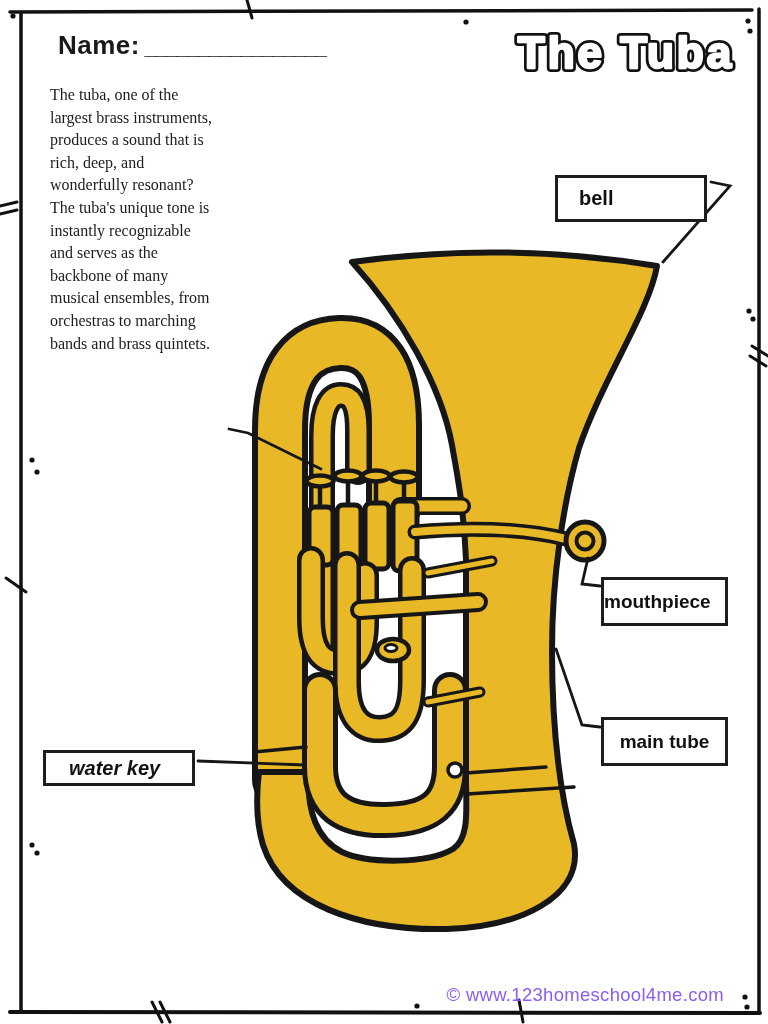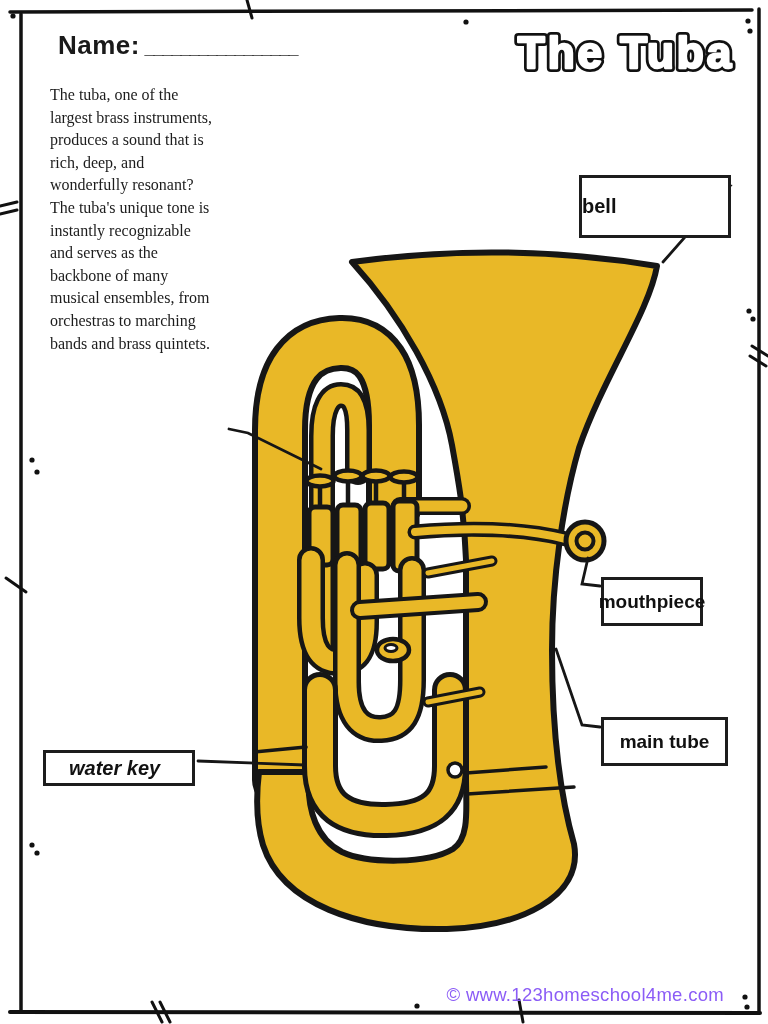--- a/index.html
+++ b/index.html
@@ -8,33 +8,33 @@
     --ink:#1a1a1a;
   }
   html,body{margin:0;padding:0;background:#fff;}
   .page{position:relative;width:768px;height:1024px;background:#fff;overflow:hidden;
         font-family:"Liberation Sans",sans-serif;color:var(--ink);}
   .abs{position:absolute;}
 
   
   .name-row{left:30px;top:30px;white-space:nowrap;}
   .name-label{font-size:26px;font-weight:bold;letter-spacing:0.5px;margin-left:28px;}
-  .name-line{font-size:18px;font-weight:bold;letter-spacing:-1px;}
+  .name-line{font-size:21px;font-weight:bold;letter-spacing:-1px;}
   .title-svg{left:498px;top:20px;}
 
   
   .intro{left:50px;top:84px;width:218px;font-family:"Liberation Serif",serif;
          font-size:16px;line-height:22.6px;color:#1c1c1c;white-space:pre-line;}
 
   
   .label-box{border:3px solid #1d1d1d;background:#fff;display:flex;align-items:center;
              font-weight:bold;font-size:20px;color:#111;box-sizing:border-box;}
-  .lb-bell{left:555px;top:175px;width:152px;height:63px;margin-left:24px;}
+  .lb-bell{left:555px;top:175px;width:152px;height:47px;padding-left:21px;}
   .lb-valves{left:63px;top:420px;width:152px;height:48px;padding-left:25px;}
-  .lb-mouthpiece{left:601px;top:577px;width:102px;height:49px;justify-content:center;font-size:19px;}
+  .lb-mouthpiece{left:601px;top:577px;width:127px;height:49px;font-size:19px;}
   .lb-maintube{left:601px;top:717px;width:127px;height:49px;justify-content:center;font-size:19px;text-align:center;}
   .lb-waterkey{left:43px;top:750px;width:152px;height:36px;padding-left:23px;font-style:italic;}
 
   
   .footer{right:44px;top:984px;font-size:18.5px;color:#8b5cf6;letter-spacing:0.3px;}
 
   
   .shape{fill:var(--brass);stroke:var(--outline);}
   .tube-b{fill:none;stroke:var(--outline);stroke-linecap:round;stroke-linejoin:round;}
   .tube-y{fill:none;stroke:var(--brass);stroke-linecap:round;stroke-linejoin:round;}

